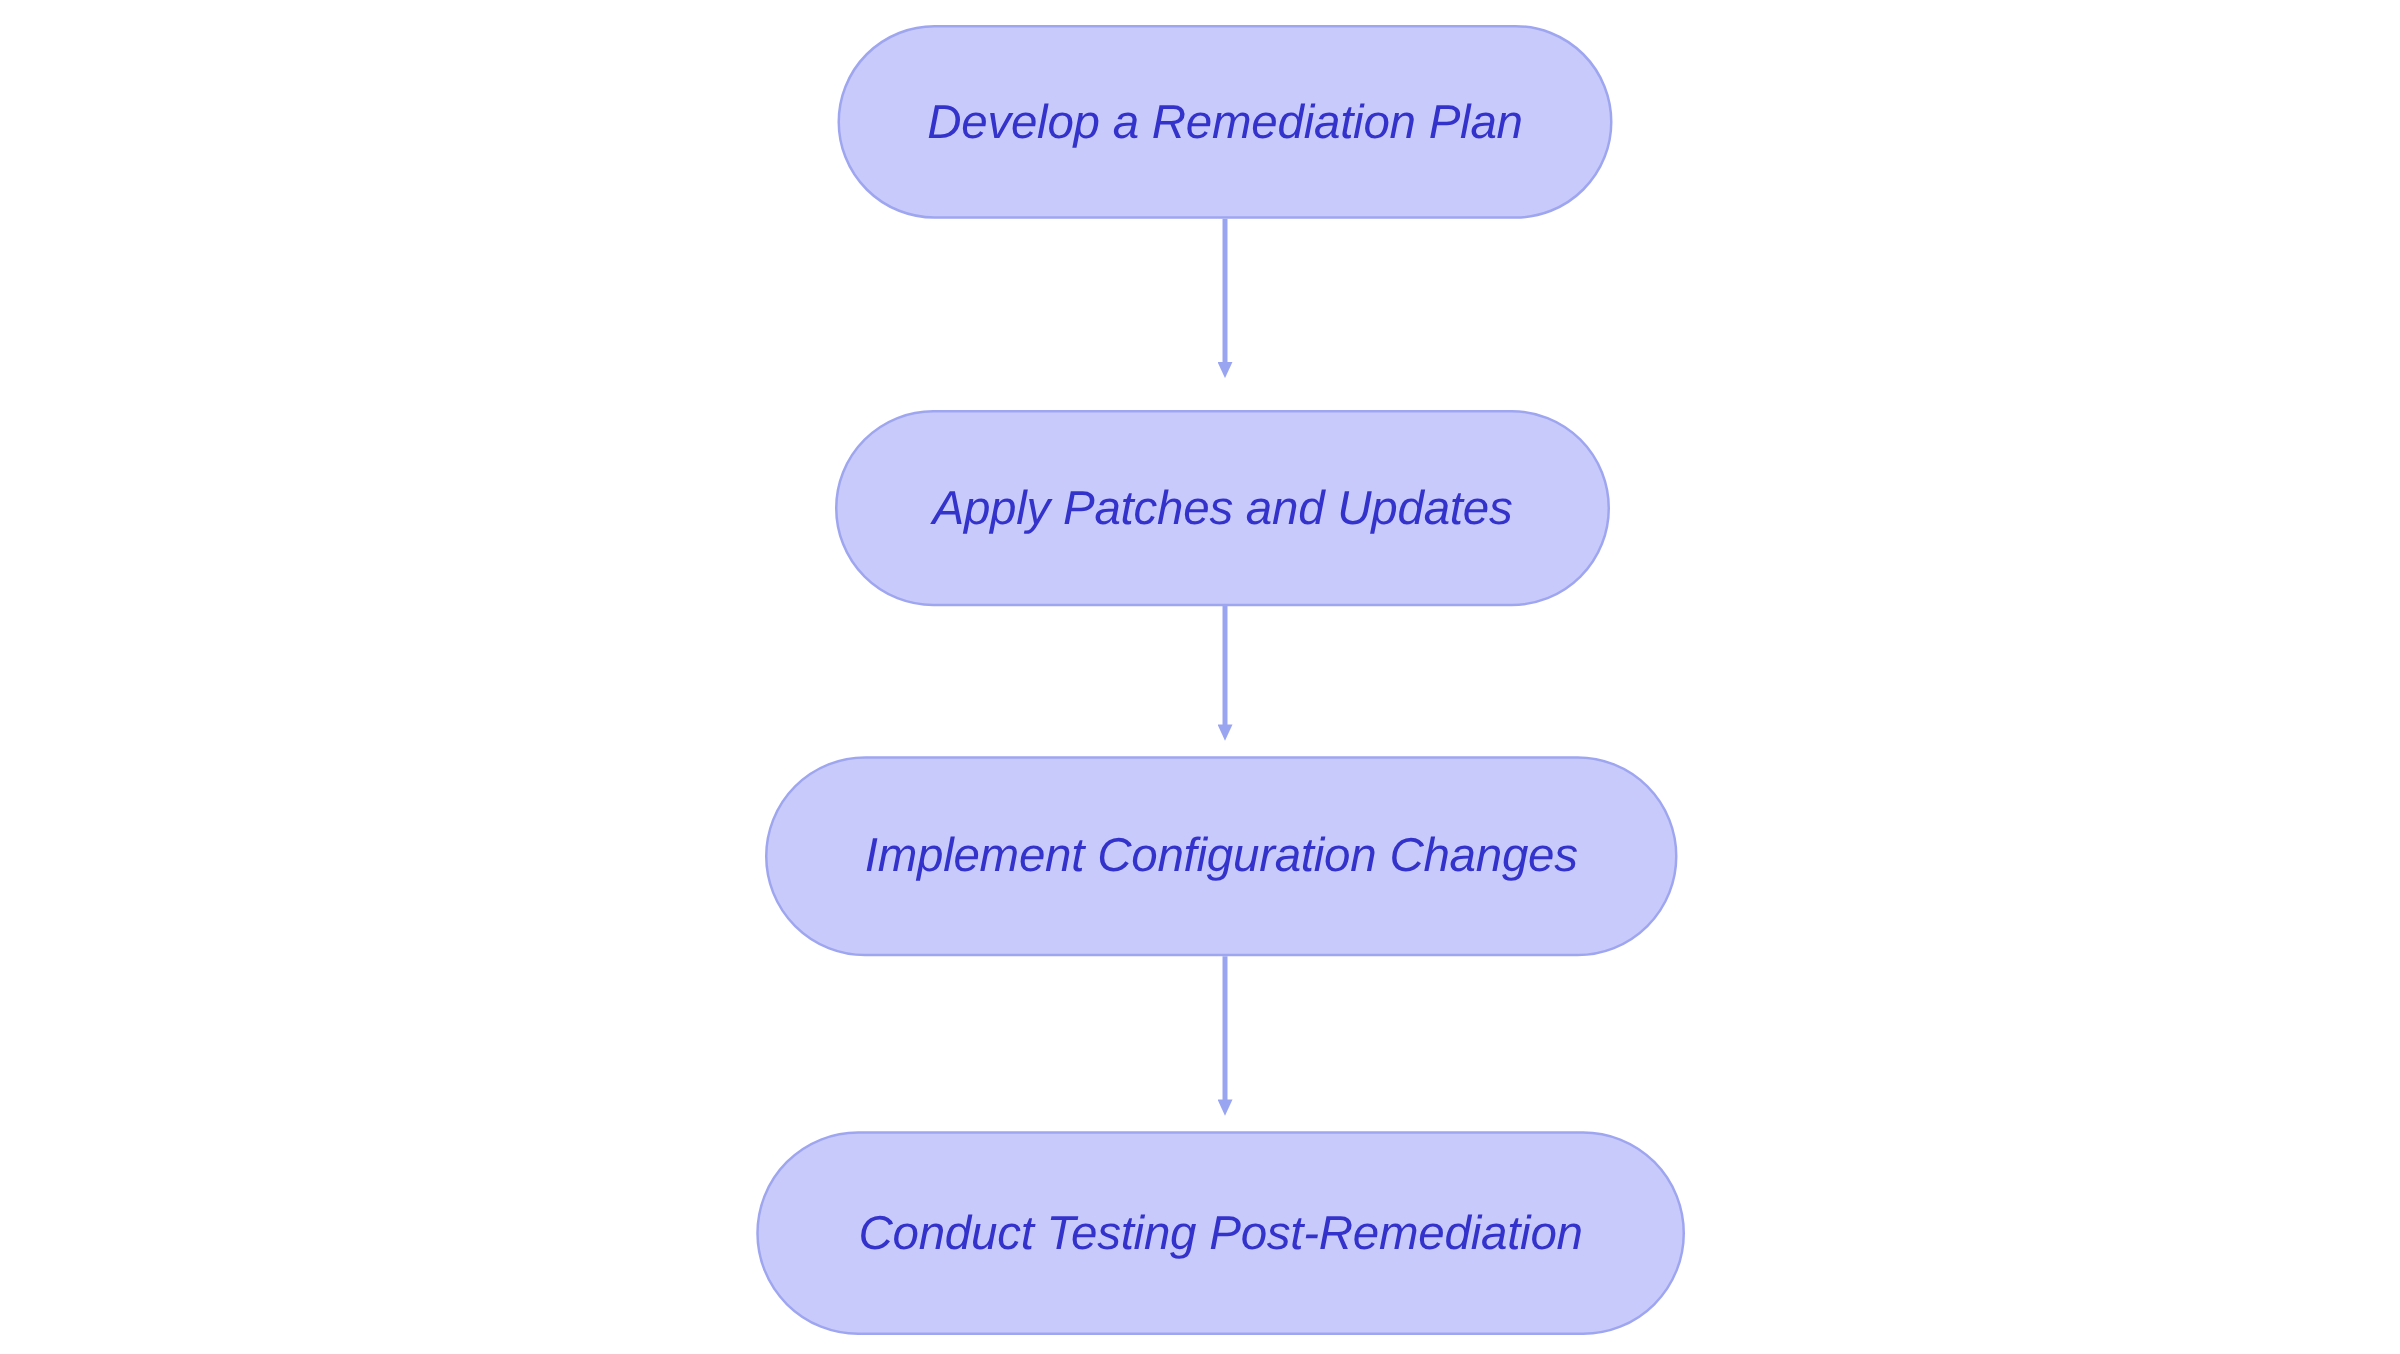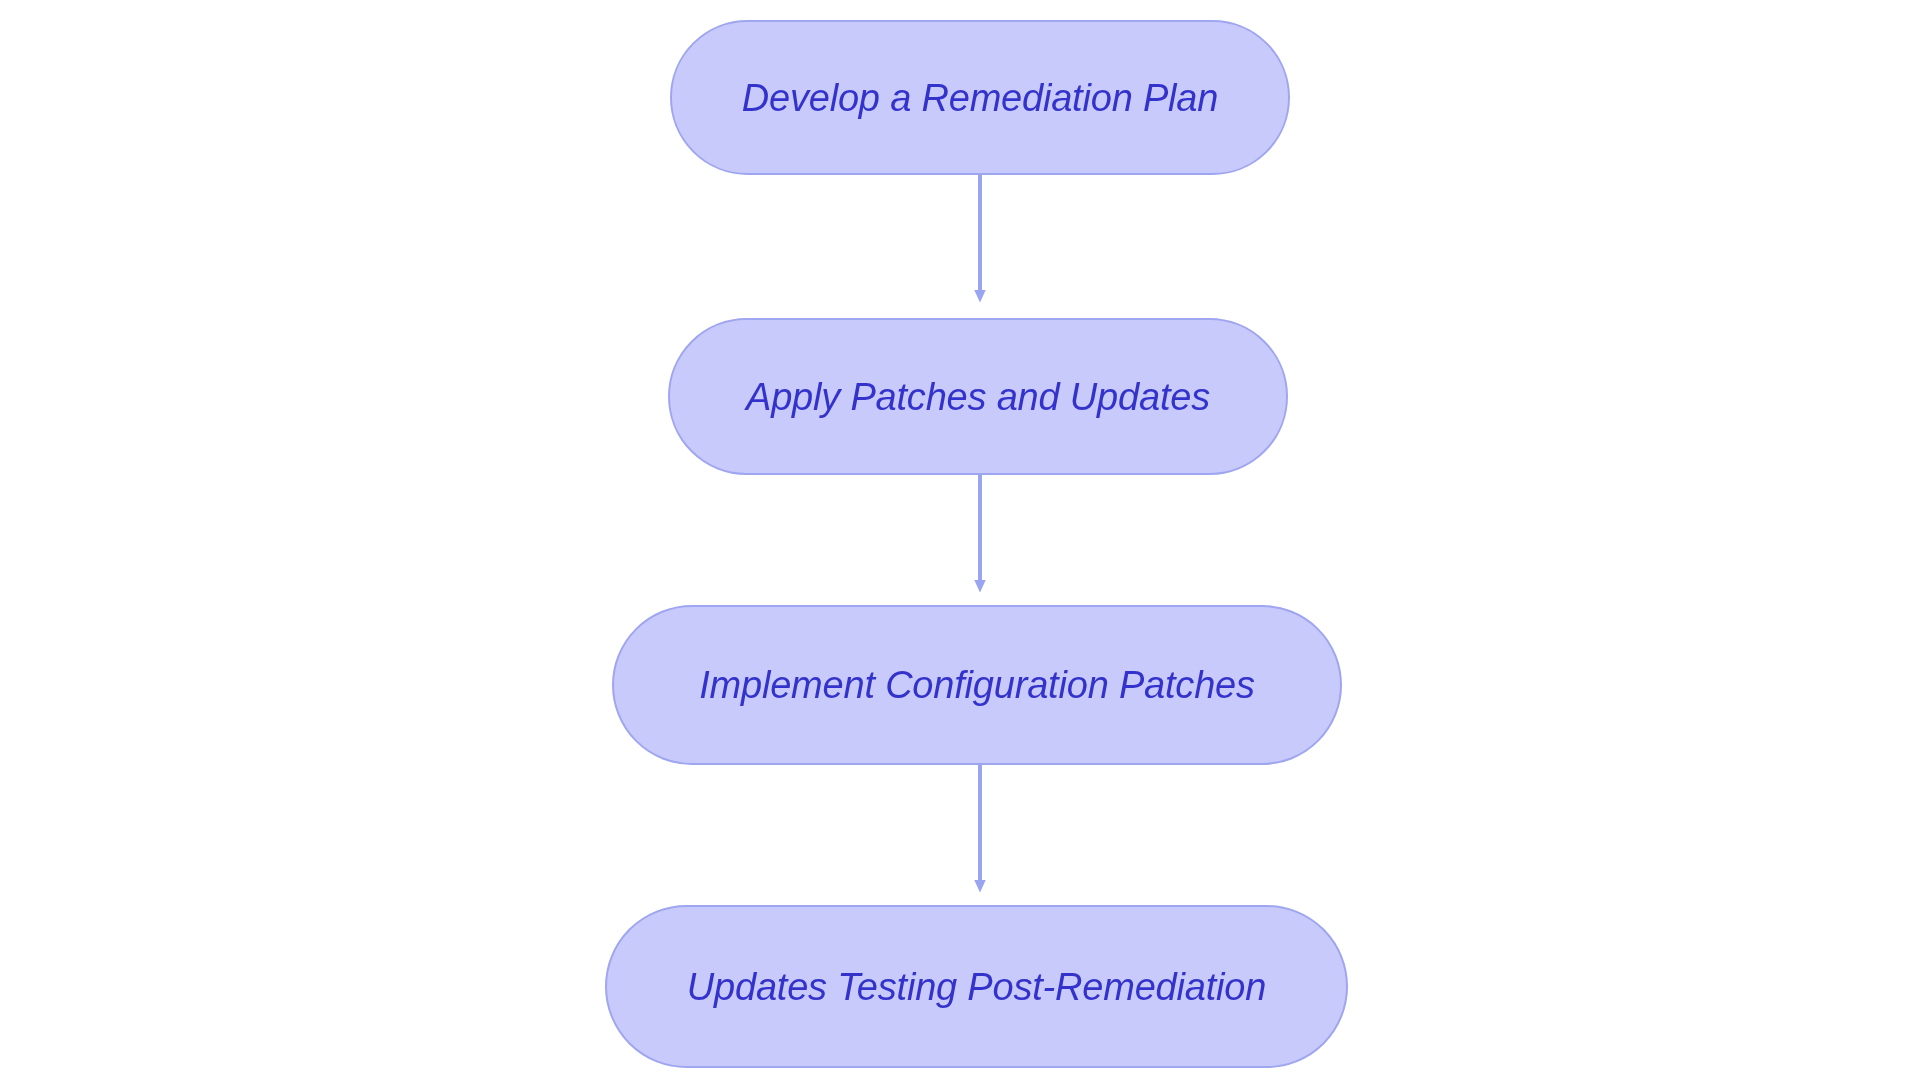--- a/index.html
+++ b/index.html
@@ -35,21 +35,21 @@
     font-size: 38px;
     font-weight: 400;
     line-height: 1;
     letter-spacing: -0.2px;
     white-space: nowrap;
     text-align: center;
     user-select: none;
   }
   
   #node-0 { left: 670px;  top: 20px;   width: 620px; height: 155px; }
-  #node-1 { left: 668px;  top: 318px;  width: 620px; height: 157px; }
+  #node-1 { left: 668px;  top: 328px;  width: 620px; height: 157px; }
   #node-2 { left: 612px;  top: 605px;  width: 730px; height: 160px; }
   #node-3 { left: 605px;  top: 905px;  width: 743px; height: 163px; }
 
   .flow-connector {
     position: absolute;
     left: 0;
     top: 0;
     width: 1920px;
     height: 1083px;
     pointer-events: none;
@@ -83,20 +83,20 @@
 
   <div class="flow-node" id="node-0">
     <span class="flow-node-label">Develop a Remediation Plan</span>
   </div>
 
   <div class="flow-node" id="node-1">
     <span class="flow-node-label">Apply Patches and Updates</span>
   </div>
 
   <div class="flow-node" id="node-2">
-    <span class="flow-node-label">Implement Configuration Patches</span>
+    <span class="flow-node-label">Implement Configuration Changes</span>
   </div>
 
   <div class="flow-node" id="node-3">
-    <span class="flow-node-label">Updates Testing Post-Remediation</span>
+    <span class="flow-node-label">Conduct Testing Post-Remediation</span>
   </div>
 
 </div>
 
 </body></html>

